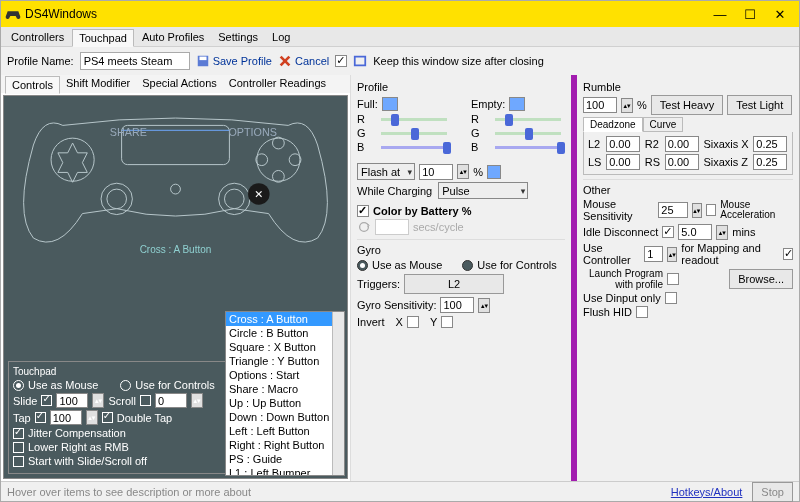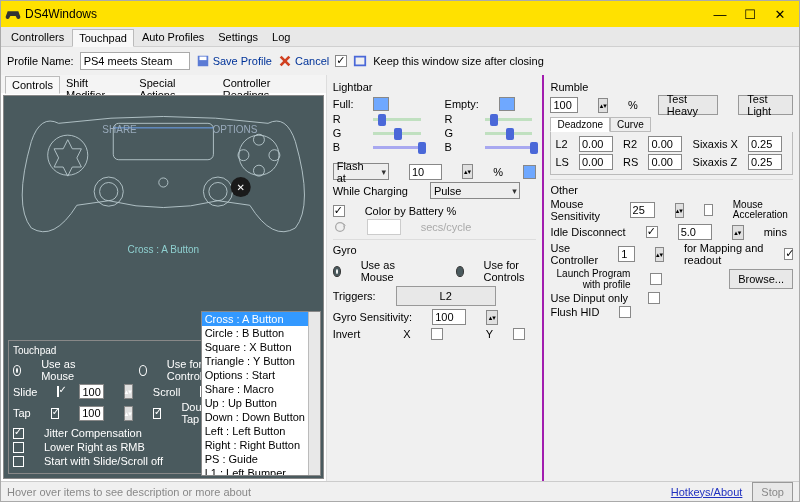--- a/index.html
+++ b/index.html
@@ -17,34 +17,34 @@
   .linklike { color: #003399; cursor: pointer; display: flex; align-items: center; gap: 3px; }
   .icon-sm { width: 14px; height: 14px; display:inline-block; }
   .content { flex: 1; display: flex; overflow: hidden; }
   .left { width: 350px; display: flex; flex-direction: column; background: #fff; border-right:1px solid #ddd;}
   .subtabs { height: 18px; display: flex; padding: 0 4px; background:#f4f4f4;}
   .controller-area { background: #4a5a5e; border: 1px solid #888; margin: 2px; flex: 1; position: relative; overflow:hidden;}
   .controller-svg { width: 100%; display:block;}
   .caption { color: #8fd0d0; text-align: center; font-size: 10px; position:absolute; top:148px; width:100%;}
   .touchpad-box { border:1px solid #888; margin:2px; padding:4px; color:#fff; background:#4a5a5e; }
   .touchpad-title{ font-size:10px; margin-bottom:2px;}
-  .row { display:flex; align-items:center; gap:20px; margin:2px 0;}
+  .row { display:flex; align-items:center; gap:4px; margin:2px 0;}
   .radio,.check{ width:11px;height:11px; border:1px solid #fff; display:inline-block; background:#4a5a5e; position:relative;}
   .radio{ border-radius:50%; }
   .radio.sel::after{content:'';position:absolute;inset:2px;background:#fff;border-radius:50%;}
   .check.sel::after{content:'✓';color:#fff;position:absolute;top:-3px;left:0;font-size:10px;}
   .num { width:32px;height:15px;background:#fff;color:#000;border:1px solid #888; padding:0 2px; display:inline-flex;align-items:center;}
   .spin{ width:12px;height:15px;border:1px solid #888;background:#e0e0e0;font-size:7px;line-height:7px;display:flex;flex-direction:column;align-items:center;justify-content:center;}
   .mapping-list { position:absolute; right:2px; bottom:2px; width:120px; height:165px; background:#fff; border:1px solid #888; overflow:hidden; font-size:10px;}
   .mapping-list .item{ padding:1px 3px; white-space:nowrap; color:#000;}
   .mapping-list .item.sel{ background:#3399ff;color:#fff;}
   .mapping-list .sb{ position:absolute;right:0;top:0;bottom:0;width:12px;background:#e8e8e8;border-left:1px solid #bbb;}
   .panel { padding: 4px 6px; font-size: 11px; }
   .mid { width: 220px; }
-  .east { flex:1; border-left:2px solid #a21caf;}
+  .east { flex:1; border-left:6px solid #a21caf;}
   .group-label{ font-size:11px; margin:2px 0;}
   .slider { height:10px; position:relative; margin:1px 0;}
   .slider .track{ position:absolute; left:10px; right:4px; top:4px; height:3px; background:#c0e0c0;}
   .slider.blue .track{ background:#a8a8f0;}
   .slider .thumb{ position:absolute; top:0; width:8px; height:12px; background:#4a68d8; border-radius:2px;}
   .cb{ width:12px;height:12px;border:1px solid #888;background:#fff;display:inline-block;position:relative;}
   .cb.sel::after{content:'✓';position:absolute;top:-2px;left:0;font-size:11px;color:#000;}
   .combo{ border:1px solid #888;background:#eee;height:17px;padding:0 14px 0 3px;display:inline-flex;align-items:center;position:relative;min-width:54px;}
   .combo::after{content:'▾';position:absolute;right:2px;font-size:9px;color:#333;}
   .btn{ border:1px solid #999;background:#e8e8e8;height:20px;padding:4px 8px;display:inline-flex;align-items:center;}
@@ -203,21 +203,21 @@
           <div class="item">Right : Right Button</div>
           <div class="item">PS : Guide</div>
           <div class="item">L1 : Left Bumper</div>
 
           <div class="sb"></div>
         </div>
       </div>
     </div>
 
     <div class="panel mid">
-      <div class="group-label">Lightbar</div>
+      <div class="group-label">Profile</div>
       <div style="display:flex;gap:20px;">
         <div style="flex:1">
           <div class="row">
               <span>Full:</span> 
               <span class="color-chip"></span>
             </div>
           <div class="row">
               <span class="rgblbl">R</span>
               <div class="slider" style="flex:1">
                 <div class="track"></div>
@@ -271,21 +271,21 @@
         <span class="combo">Flash at</span>
         <span class="numw">10</span>
           <span class="spin">▴▾</span>
         <span>%</span>
         <span class="sw" style="background:#6fa8ff"></span>
       </div>
       <div class="row">
         <span class="lbl">While Charging</span>
         <span class="combo" style="min-width:90px">Pulse</span>
       </div>
-      <div class="row" style="margin-top:6px;">
+      <div class="row" style="margin-top:6px;font-weight:bold;">
         <span class="cb sel"></span>
         <span>Color by Battery %</span>
       </div>
       <div class="row" style="color:#aaa;">
         <span class="link"><svg viewBox="0 0 16 16">
               <circle cx="8" cy="8" r="5" fill="none" stroke="#aaa" stroke-width="1.5"></circle>
               <path d="M12 4l2 2-2 2" fill="none" stroke="#aaa"></path>
             </svg></span>
         <span class="numw" style="color:#aaa;border-color:#ccc"></span>
         <span>secs/cycle</span>

